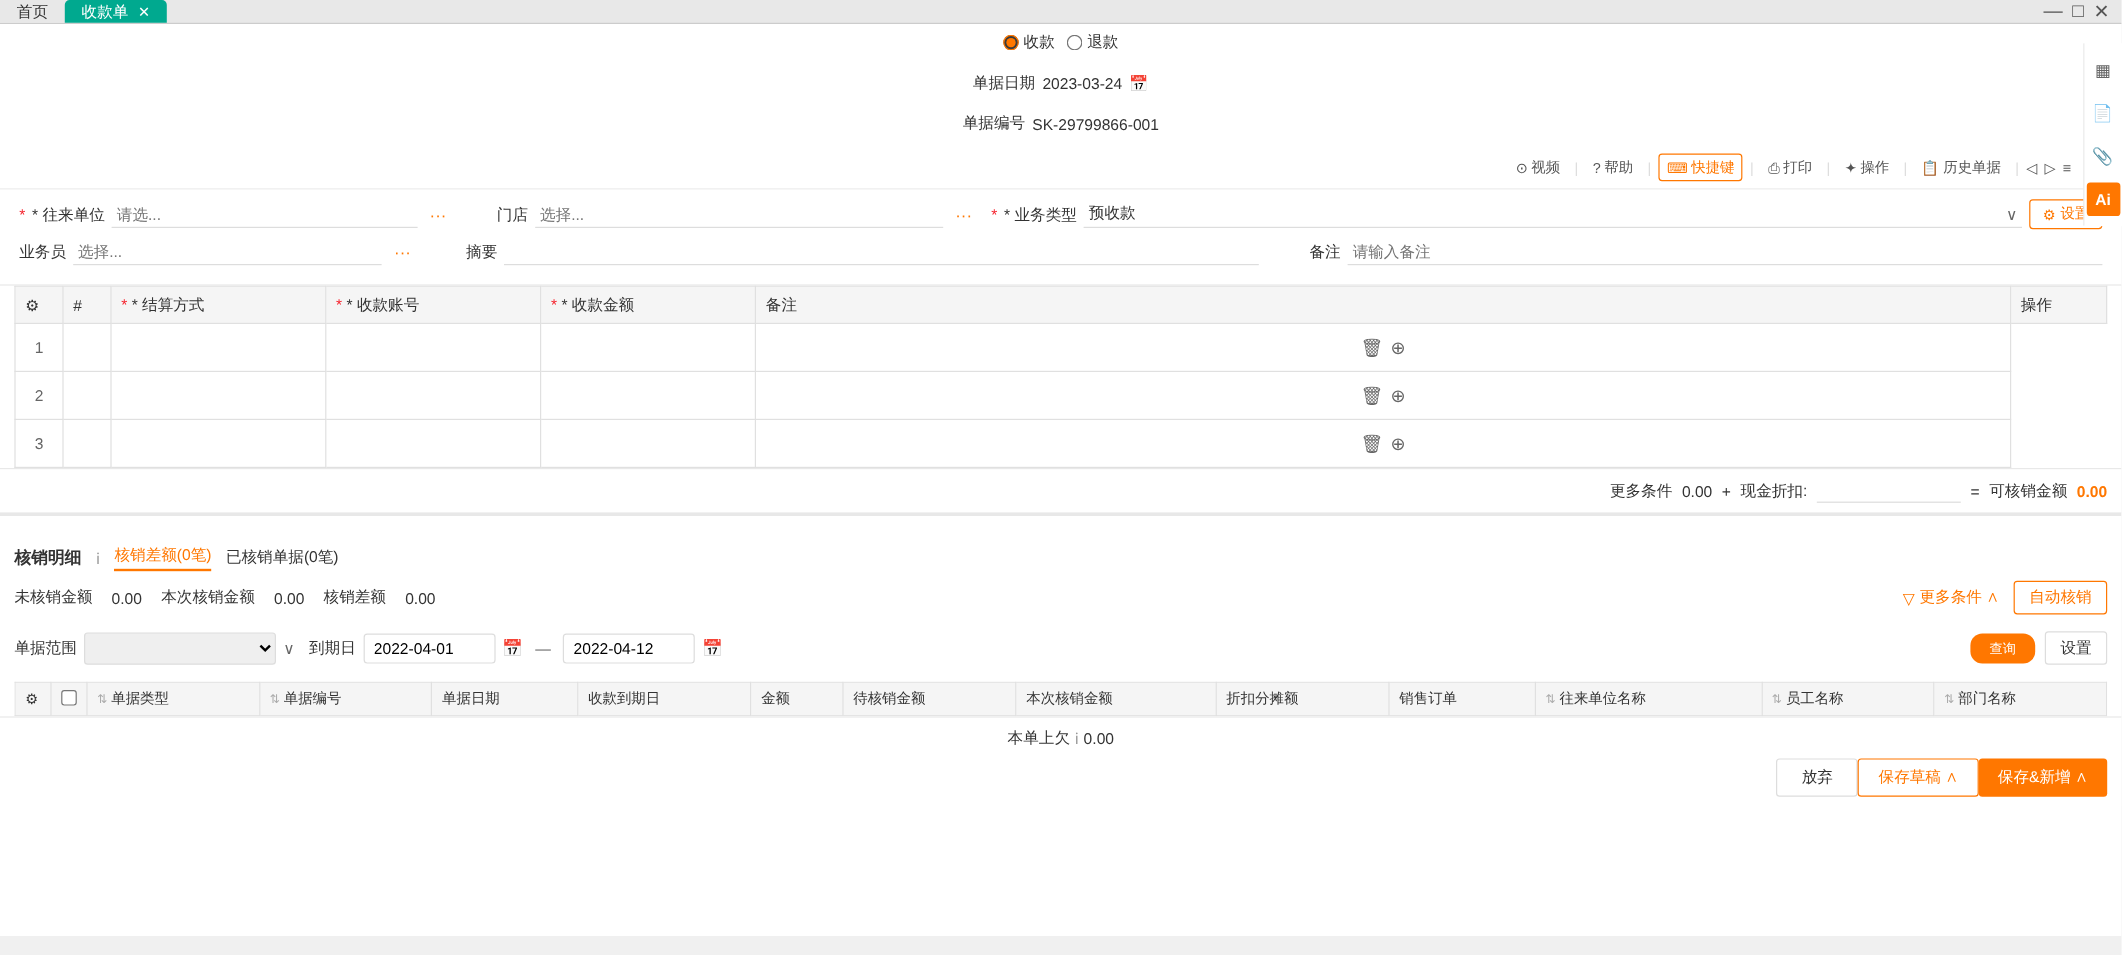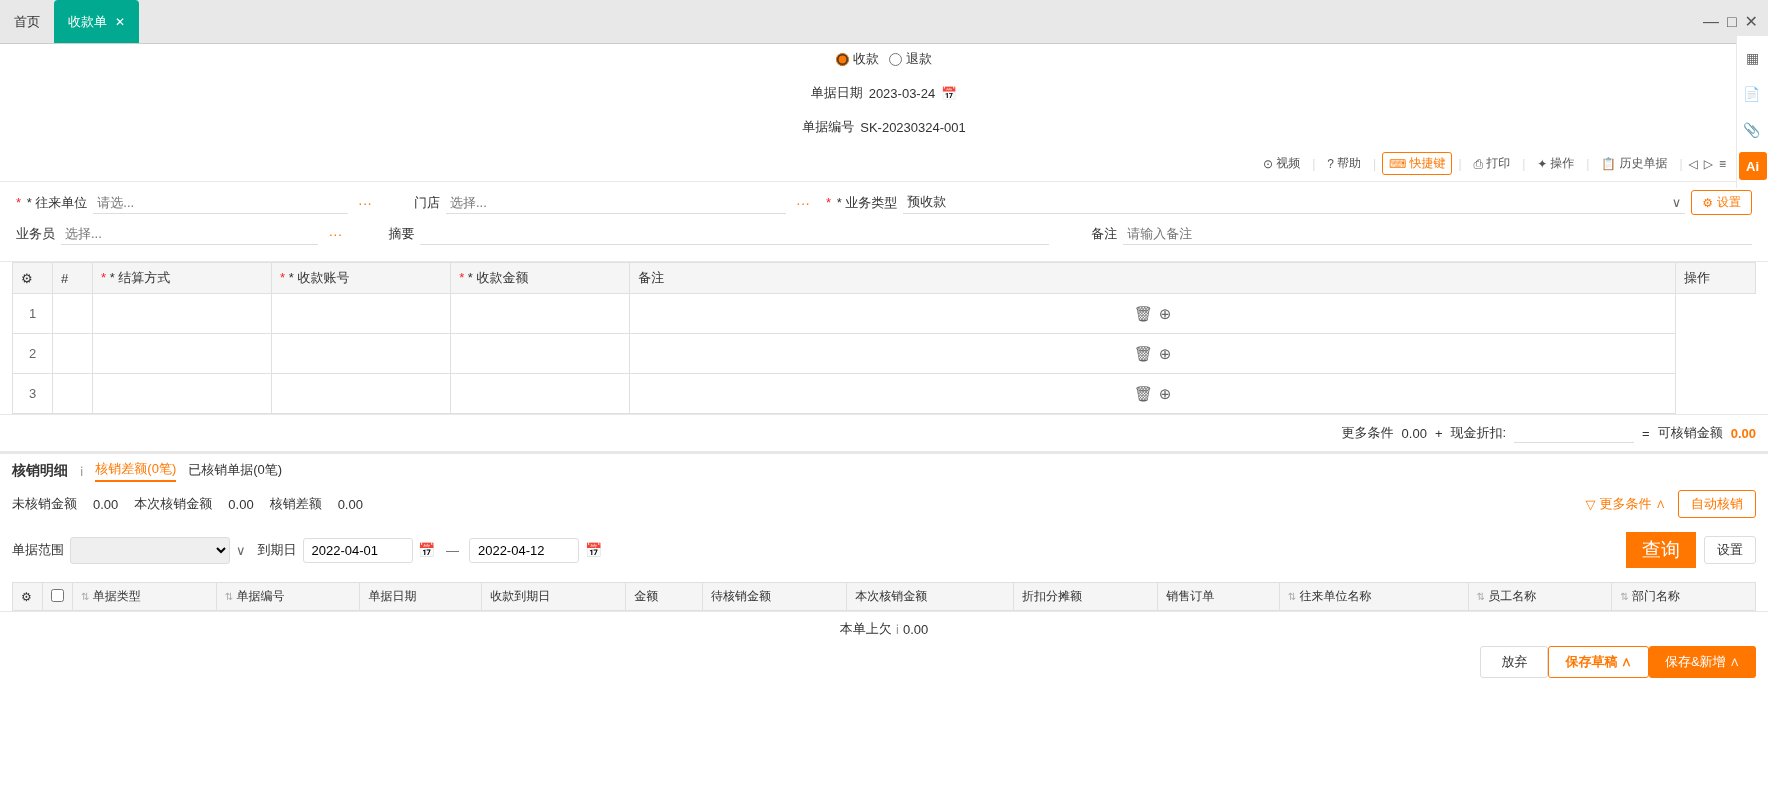--- a/index.html
+++ b/index.html
@@ -1,21 +1,21 @@
 <!DOCTYPE html>
 <html><head>
   <meta charset="utf-8">
   <style>
     * { box-sizing: border-box; margin: 0; padding: 0; }
     body { font-family: 'Microsoft YaHei', Arial, sans-serif; font-size: 13px; background: #f0f0f0; color: #333; overflow: hidden; }
 
     
     .tab-bar {
       display: flex; align-items: center;
-      background: #e8e8e8; height: 44px;
+      background: #e8e8e8; height: 20px;
       border-bottom: 1px solid #ccc;
     }
     .tab-item {
       display: flex; align-items: center; padding: 0 14px;
       height: 100%; cursor: pointer; font-size: 13px;
     }
     .tab-item.home { background: #e8e8e8; color: #333; }
     .tab-item.active { background: #00a98f; color: #fff; border-radius: 4px 4px 0 0; }
     .tab-item .close-btn { margin-left: 8px; font-size: 12px; cursor: pointer; }
     .tab-bar-actions { margin-left: auto; display: flex; align-items: center; padding-right: 10px; gap: 8px; }
@@ -76,38 +76,38 @@
       padding: 8px 12px; background: #fff; border-top: 1px solid #e8e8e8;
       gap: 8px; font-size: 13px;
     }
     .summary-row .orange { color: #ff7700; font-weight: bold; }
     .summary-row input {
       border: none; border-bottom: 1px solid #ddd; width: 100px; outline: none;
       padding: 2px 4px; font-size: 13px;
     }
 
     
-    .hx-section { border-top: 3px solid #e8e8e8; padding: 6px 12px 0; background: #fff; }
+    .hx-section { border-top: 3px solid #e8e8e8; padding: 24px 12px 0; background: #fff; }
     .hx-header { display: flex; align-items: center; gap: 12px; margin-bottom: 8px; }
     .hx-title { font-size: 14px; font-weight: bold; color: #333; }
     .hx-tab { color: #ff7700; cursor: pointer; font-size: 13px; border-bottom: 2px solid #ff7700; padding-bottom: 2px; }
     .hx-tab.inactive { color: #333; border-bottom: none; }
     .hx-info { display: flex; align-items: center; gap: 16px; font-size: 13px; color: #333; margin-bottom: 8px; }
     .hx-filter { display: flex; align-items: center; gap: 12px; margin-bottom: 8px; padding: 6px 0; }
     .hx-filter .filter-item { display: flex; align-items: center; gap: 6px; }
     .hx-filter select {
       border: 1px solid #ddd; padding: 4px 8px; border-radius: 3px; outline: none; font-size: 13px; min-width: 160px;
     }
     .hx-filter input {
       border: 1px solid #ddd; padding: 4px 8px; border-radius: 3px; outline: none; font-size: 13px; width: 120px;
     }
     .hx-filter-right { margin-left: auto; display: flex; align-items: center; gap: 8px; }
     .btn-query {
       background: #ff7700; color: #fff; border: none; padding: 5px 16px;
-      border-radius: 0; cursor: pointer; font-size: 19px;
+      border-radius: 10px; cursor: pointer; font-size: 11px;
     }
     .btn-settings {
       border: 1px solid #ddd; color: #333; background: #fff; padding: 4px 12px;
       border-radius: 3px; cursor: pointer; font-size: 13px;
     }
     .btn-more-conditions { color: #ff7700; cursor: pointer; font-size: 13px; display: flex; align-items: center; gap: 4px; }
     .btn-auto-cancel {
       border: 1px solid #ff7700; color: #ff7700; background: #fff;
       padding: 4px 12px; border-radius: 3px; cursor: pointer; font-size: 13px;
     }
@@ -128,21 +128,21 @@
     }
     .footer-left { font-size: 13px; color: #333; display: flex; align-items: center; gap: 4px; }
     .footer-right { margin-left: auto; display: flex; gap: 0; }
     .btn-abandon {
       border: 1px solid #ddd; color: #333; background: #fff;
       padding: 6px 20px; border-radius: 3px; cursor: pointer; font-size: 13px;
     }
     .btn-save-draft {
       border: 1px solid #ff7700; color: #ff7700; background: #fff;
       padding: 6px 16px; border-radius: 3px; cursor: pointer; font-size: 13px;
-      display: flex; align-items: flex-end; gap: 4px; font-weight: bold;
+      display: flex; align-items: flex-end; gap: 4px;
     }
     .btn-save-new {
       background: #ff7700; color: #fff; border: none;
       padding: 6px 16px; border-radius: 3px; cursor: pointer; font-size: 13px;
       display: flex; align-items: center; gap: 4px;
     }
 
     
     .sidebar {
       position: fixed; right: 0; top: 36px; width: 32px;
@@ -192,21 +192,21 @@
     </div>
 
     <div class="toolbar-field">
       <label>单据日期</label>
       <span class="value">2023-03-24</span>
       <span style="color:#666; cursor:pointer;">📅</span>
     </div>
 
     <div class="toolbar-field">
       <label>单据编号</label>
-      <span class="value">SK-20230324-001</span>
+      <span class="value">SK-29799866-001</span>
     </div>
 
     <div class="toolbar-right">
       <span class="btn-icon">⊙ <span>视频</span></span>
       <span style="color:#ddd;">|</span>
       <span class="btn-icon">? <span>帮助</span></span>
       <span style="color:#ddd;">|</span>
       <span class="btn-icon" style="color:#ff7700; border:1px solid #ff7700; border-radius:3px; padding:2px 6px;">⌨ <span>快捷键</span></span>
       <span style="color:#ddd;">|</span>
       <span class="btn-icon">⎙ <span>打印</span></span>

